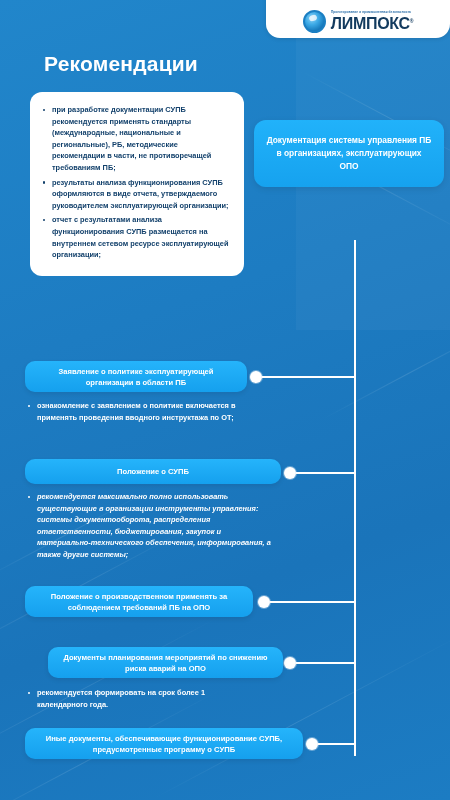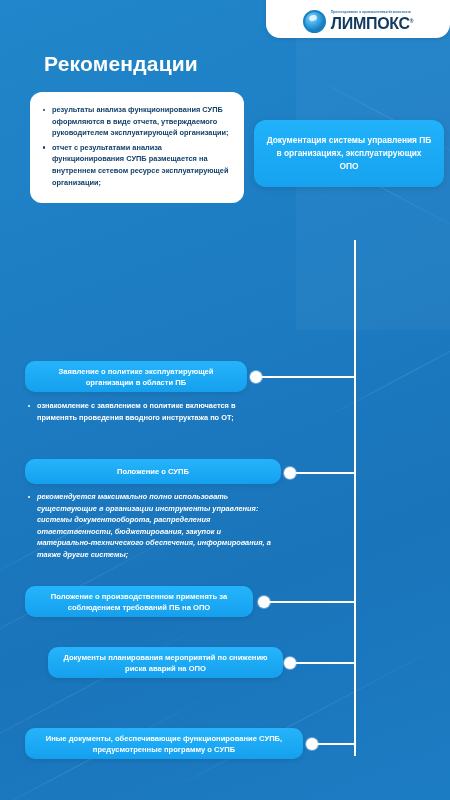--- a/index.html
+++ b/index.html
@@ -259,20 +259,21 @@
         <span class="logo-tagline">Проектирование и промышленная безопасность</span>
         <span class="logo-name"><span>ЛИМПОКС</span><sup>®</sup></span>
       </span>
     </div>
   </div>
 
   <div class="heading">Рекомендации</div>
 
   <div class="white-card">
     <ul>
+      <li>при разработке документации СУПБ рекомендуется применять стандарты (международные, национальные и региональные), РБ, методические рекомендации в части, не противоречащей требованиям ПБ;</li>
       <li>результаты анализа функционирования СУПБ оформляются в виде отчета, утверждаемого руководителем эксплуатирующей организации;</li>
       <li>отчет с результатами анализа функционирования СУПБ размещается на внутреннем сетевом ресурсе эксплуатирующей организации;</li>
     </ul>
   </div>
 
   <div class="key-box">Документация системы управления ПБ в организациях, эксплуатирующих ОПО</div>
 
   <div class="connectors">
     <div class="v-line"></div>
 
@@ -304,14 +305,19 @@
       <li>ознакомление с заявлением о политике включается в применять проведения вводного инструктажа по ОТ;</li>
     </ul>
   </div>
 
   <div class="blue-bullets" style="left:26px; top:491px; width:250px;font-style:italic;">
     <ul>
       <li>рекомендуется максимально полно использовать существующие в организации инструменты управления: системы документооборота, распределения ответственности, бюджетирования, закупок и материально-технического обеспечения, информирования, а также другие системы;</li>
     </ul>
   </div>
 
+  <div class="blue-bullets" style="left:26px; top:687px; width:230px;">
+    <ul>
+      <li>рекомендуется формировать на срок более 1 календарного года.</li>
+    </ul>
+  </div>
 
 </div>
 
 </body></html>

